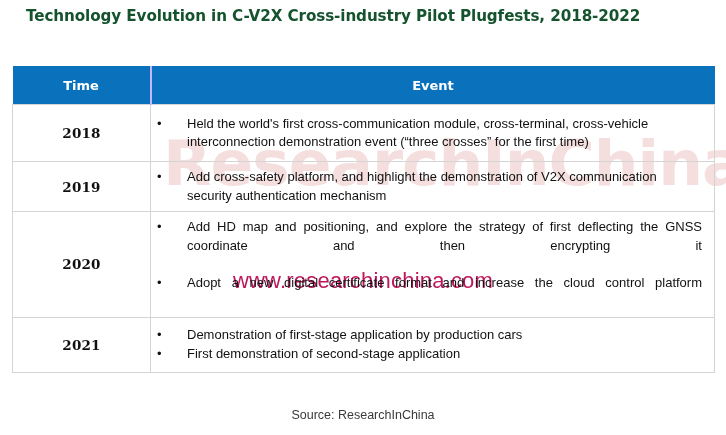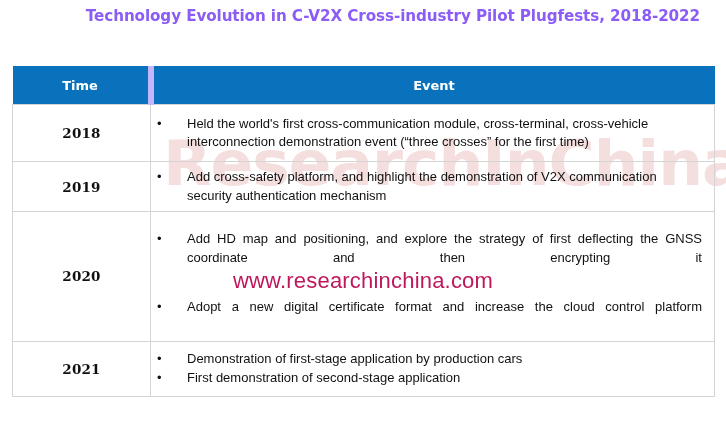--- a/index.html
+++ b/index.html
@@ -22,27 +22,27 @@
     height: 435px;
     box-sizing: border-box;
   }
 
   
   .title {
     position: absolute;
     left: 26px;
     top: 6px;
     width: 674px;
-    text-align: right;
+    text-align: left;
     font-family: "DejaVu Sans", sans-serif;
     font-weight: bold;
     font-size: 15.2px;
     line-height: 21px;
     letter-spacing: -0.1px;
-    color: #8b5cf6;
+    color: #14532d;
   }
 
   
   .watermark {
     position: absolute;
     left: 0;
     top: 0;
     width: 726px;
     height: 435px;
     pointer-events: none;
@@ -101,21 +101,21 @@
     font-family: "DejaVu Sans", sans-serif;
     font-weight: bold;
     font-size: 13px;
     height: 38px;
     padding: 0;
     text-align: center;
     vertical-align: middle;
     border: none;
   }
   table.data thead th.th-time {
-    border-right: 6px solid #c4b5fd;
+    border-right: 2px solid #c4b5fd;
   }
 
   table.data tbody td {
     border: 1px solid #d4d4d4;
     padding: 0;
     vertical-align: middle;
     background: transparent;
   }
   table.data tbody tr td.cell-time {
     text-align: center;
@@ -154,21 +154,20 @@
     line-height: 18.5px;
     color: #111111;
     text-align: left;
   }
   ul.bullets li .bullet-text {
     display: block;
   }
   ul.bullets li.justify .bullet-text {
     text-align: justify;
     text-justify: inter-word;
-    margin-top: 12px;
   }
   ul.bullets li.justify .bullet-text::after {
     content: "";
     display: inline-block;
     width: 100%;
   }
 
   
   .source {
     position: absolute;
@@ -256,14 +255,15 @@
                   <span class="bullet-dot">•</span>
                   <span class="bullet-text">First demonstration of second-stage application</span>
                 </li>
               </ul>
             </td>
           </tr>
         </tbody>
     </table>
   </div>
 
+  <div class="source">Source: ResearchInChina</div>
 
 </div>
 
 </body></html>

